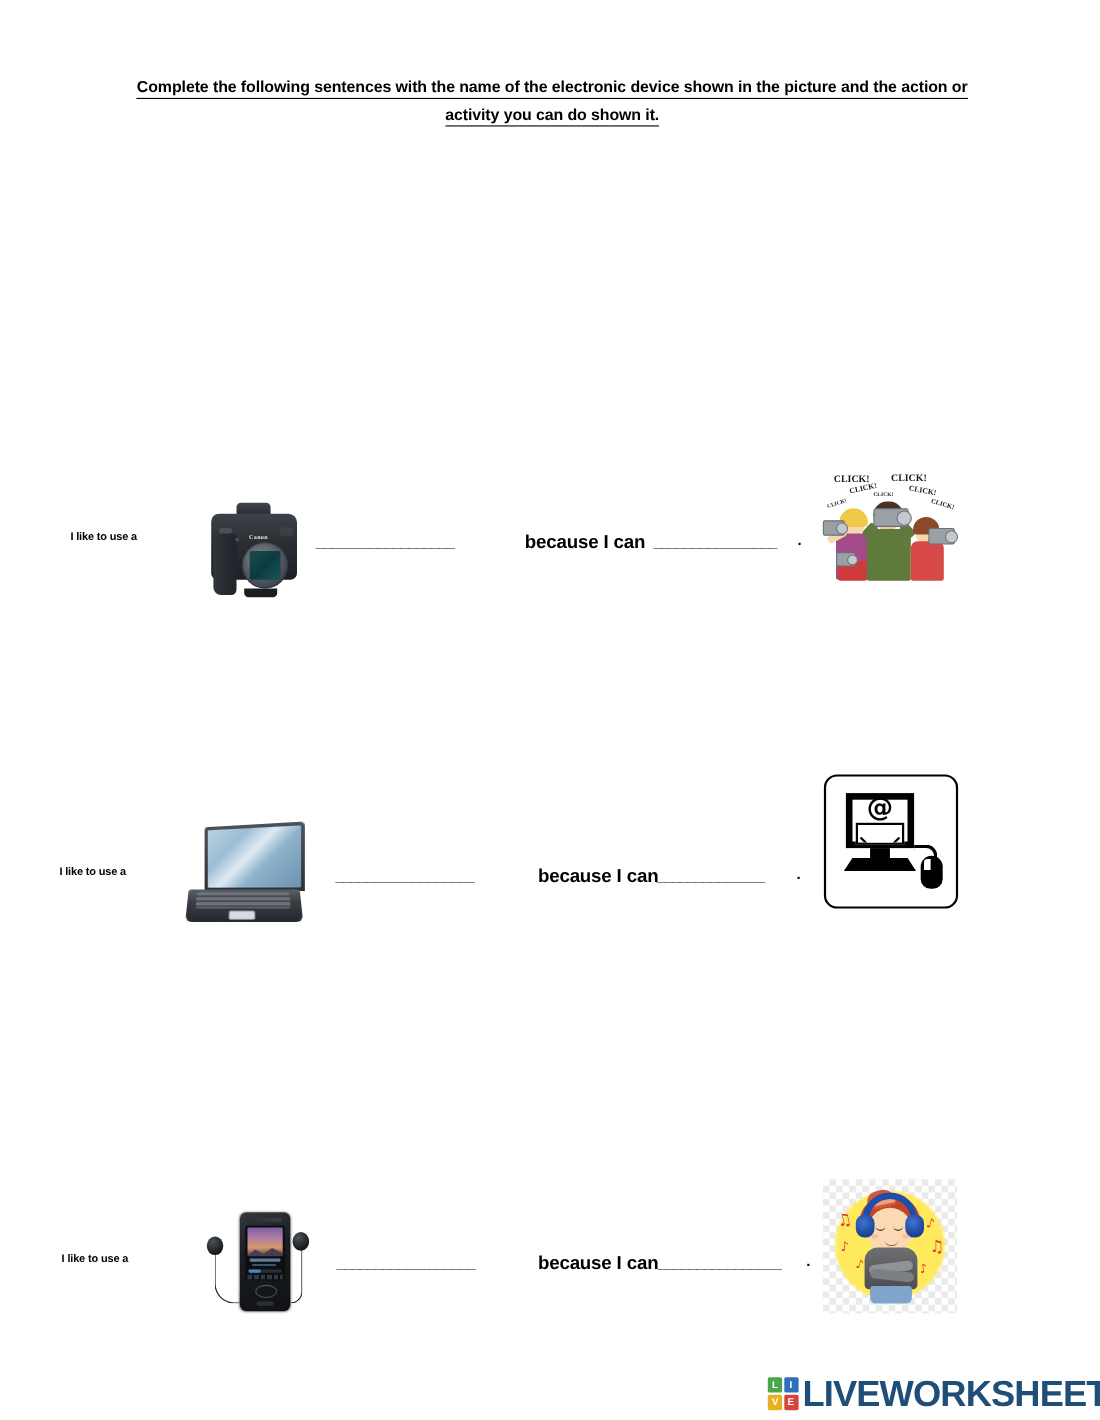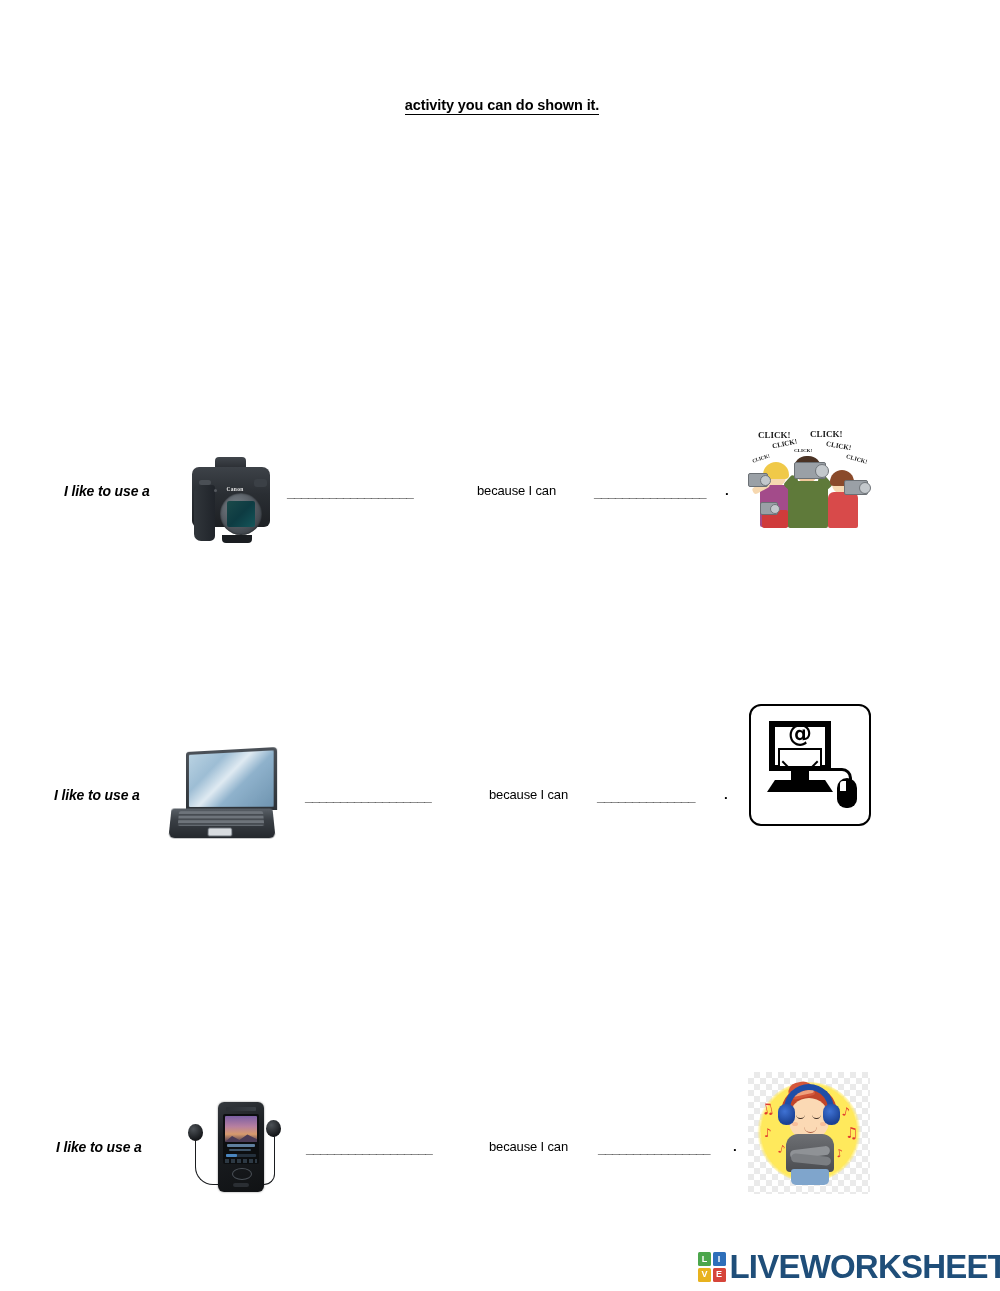--- a/index.html
+++ b/index.html
@@ -43,38 +43,37 @@
     width: 1000px;
     height: 150px;
   }
   .row-1 { top: 208px; }
   .row-2 { top: 360px; }
   .row-3 { top: 536px; }
   .row-4 { top: 712px; }
 
   .prompt-label {
     position: absolute;
-    font-size: 14px;
+    font-size: 10px;
     font-weight: bold;
     white-space: nowrap;
     letter-spacing: -0.15px;
-    font-style: italic;
   }
   .blank-line {
     position: absolute;
     font-size: 13.5px;
     font-weight: bold;
     letter-spacing: -0.5px;
     white-space: nowrap;
     color: #1a1a1a;
   }
   .mid-label {
     position: absolute;
-    font-size: 13px;
-    font-weight: normal;
+    font-size: 17px;
+    font-weight: bold;
     white-space: nowrap;
     letter-spacing: -0.15px;
   }
   .period {
     position: absolute;
     font-size: 13.5px;
     font-weight: bold;
   }
 
   .device-img, .clip-img {
@@ -398,21 +397,21 @@
   }
   #lw-wordmark {
     font-size: 33px; font-weight: bold; letter-spacing: -0.8px;
     font-family: "Liberation Sans", sans-serif;
   }
 </style>
 </head>
 <body>
 
 <div id="worksheet-title">
-  <br>
+  <span class="tline">Complete the following sentences with the name of the electronic device shown in the picture and the action or</span><br>
   <span class="tline">activity you can do shown it.</span>
 </div>
 
 <div class="q-row row-1">
   <span class="prompt-label" style="left:64px; top:275px;">I like to use a</span>
 
   <div class="device-img camera-wrap">
     <div class="cam-prism"></div>
     <div class="cam-body">
       <div class="cam-grip"></div>

